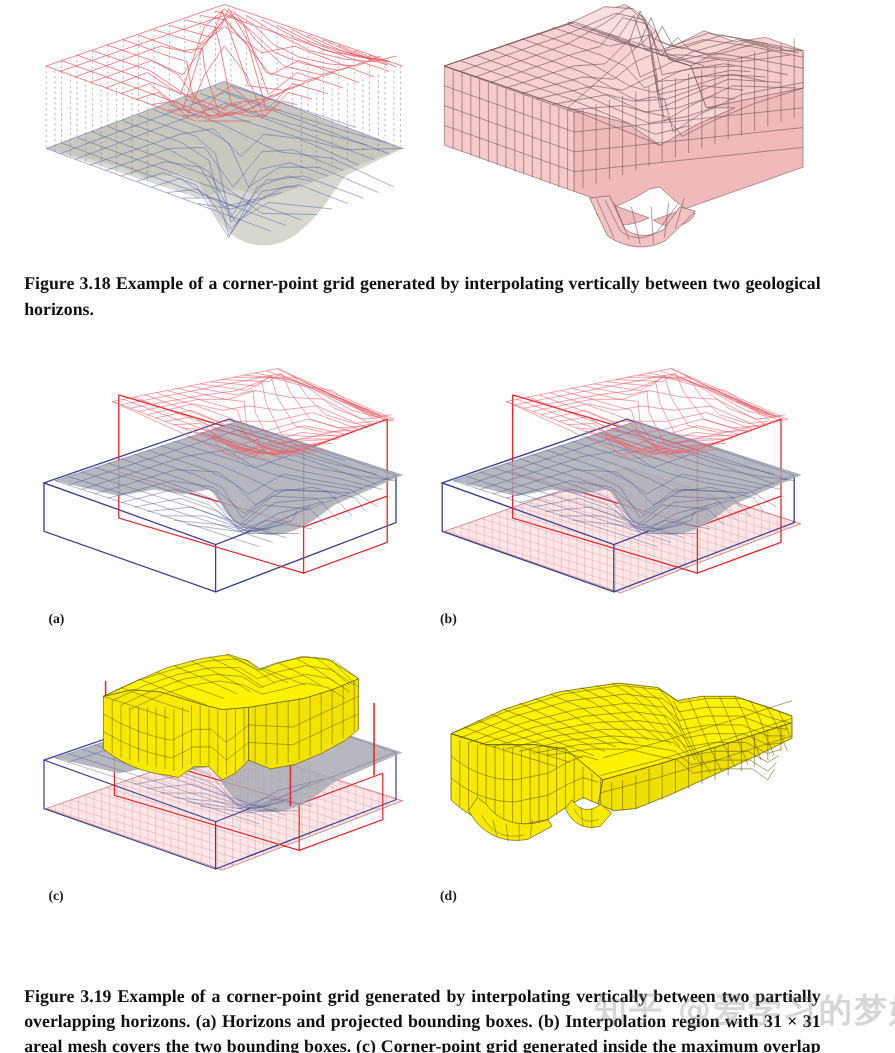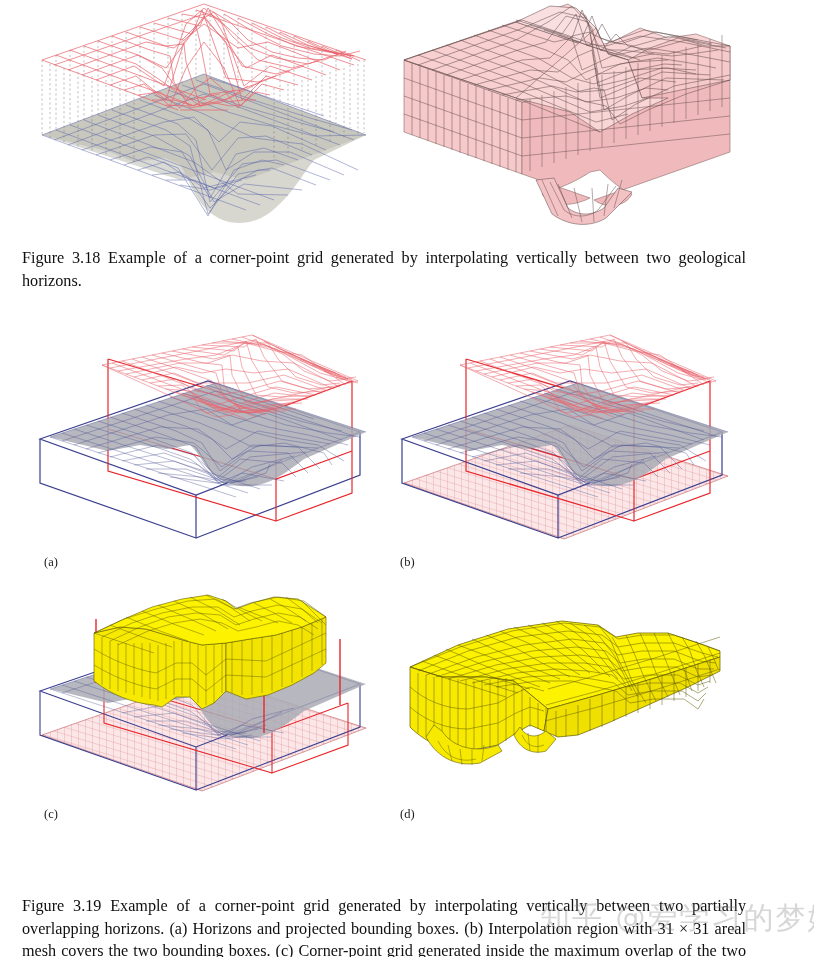--- a/index.html
+++ b/index.html
@@ -12,20 +12,21 @@
     height: 957px;
     position: relative;
     overflow: hidden;
     font-family: "Liberation Serif", "DejaVu Serif", serif;
     color: #141414;
   }
   .page {
     position: relative;
     width: 814px;
     height: 906px;
+    font-weight: bold;
   }
   .fig-block {
     position: absolute;
   }
   .caption {
     position: absolute;
     font-family: "Liberation Serif", "DejaVu Serif", serif;
     font-size: 16.2px;
     line-height: 22.5px;
     text-align: justify;

